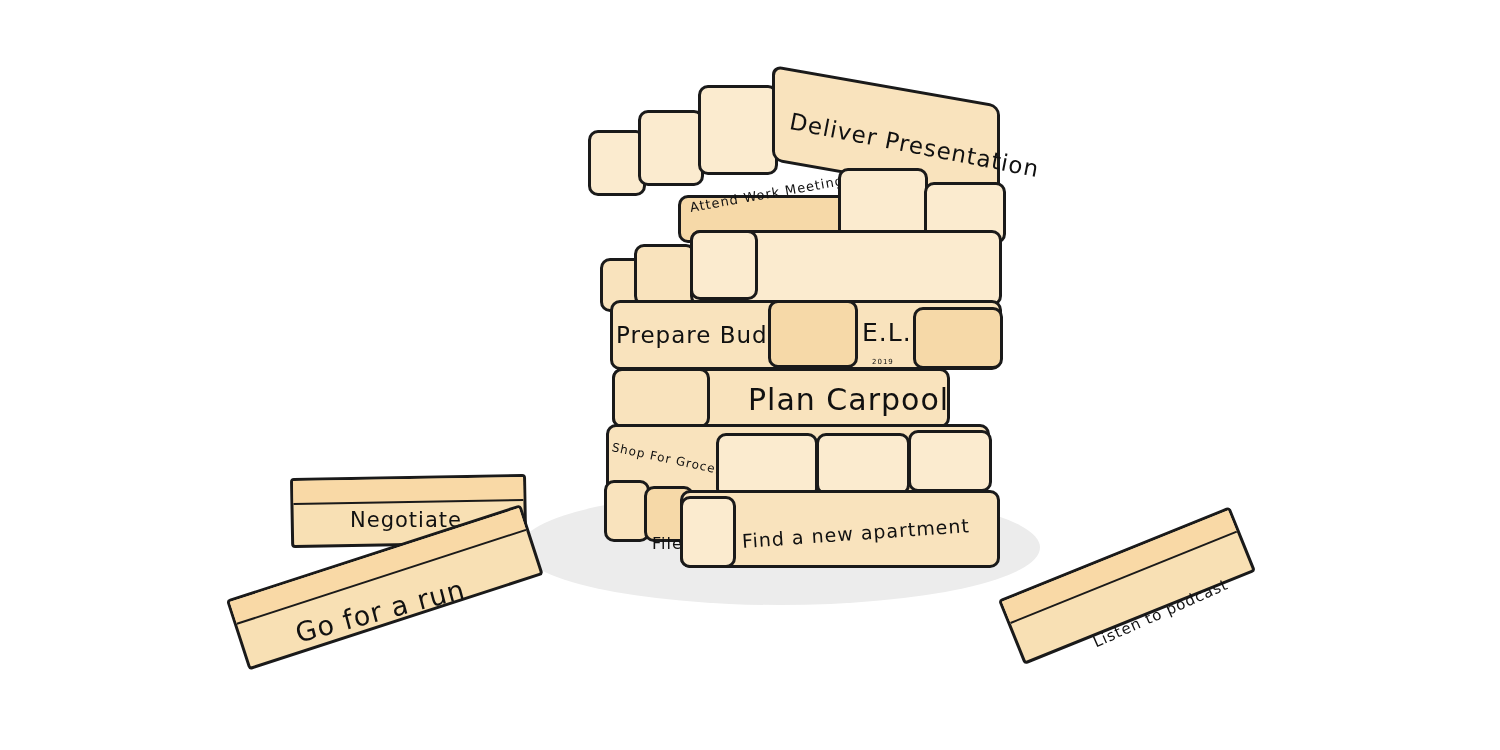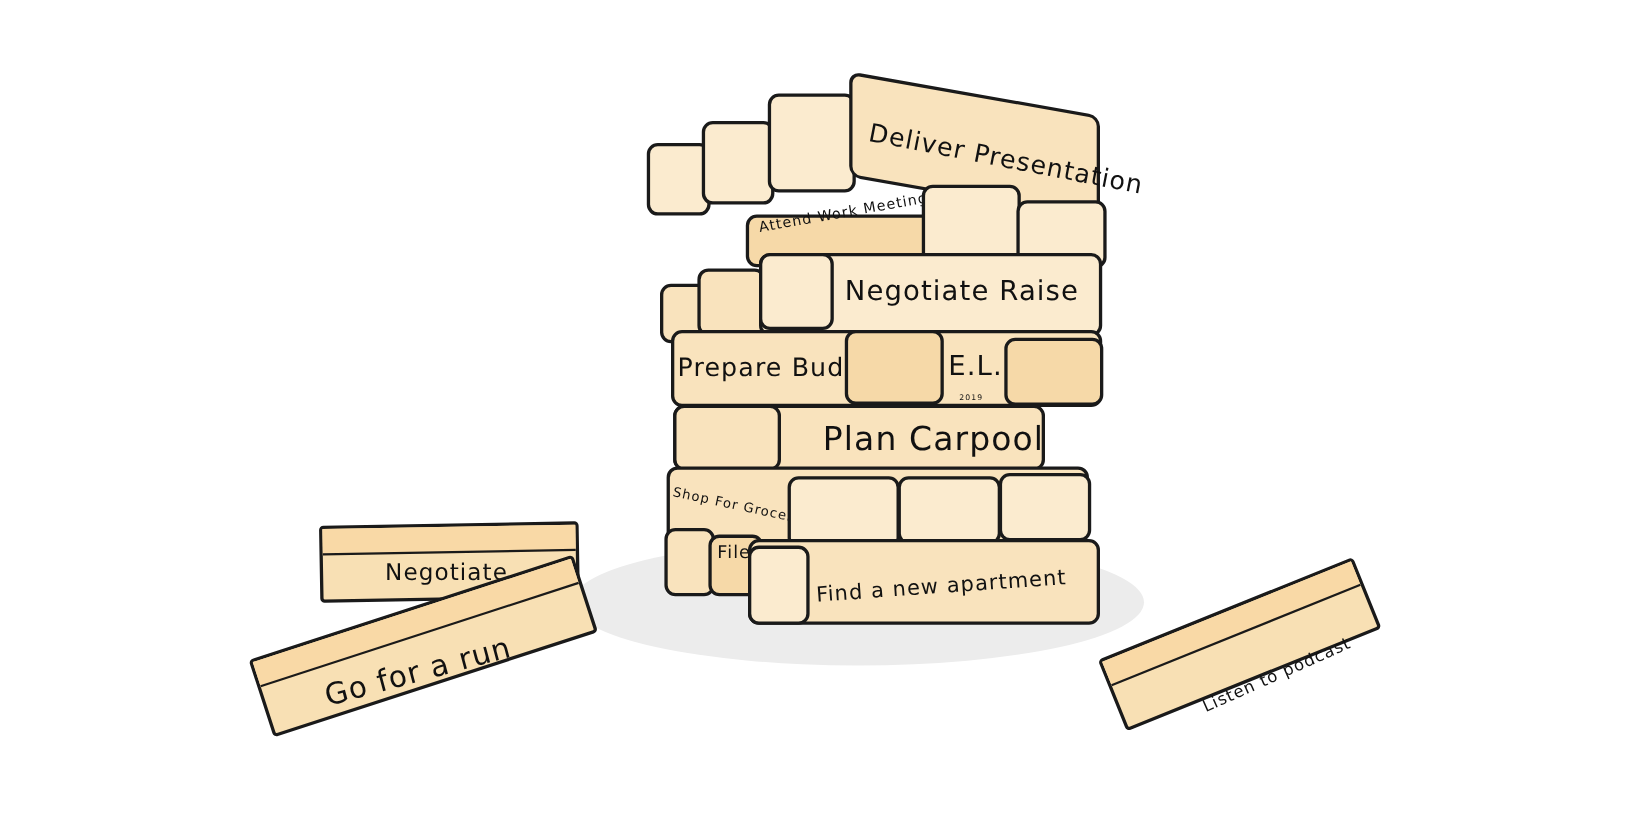--- a/index.html
+++ b/index.html
@@ -26,42 +26,41 @@
 
   <div class="blk dark" style="left:678px;top:195px;width:170px;height:48px;"></div>
   <span class="lbl" style="left:690px;top:200px;font-size:13px;transform:rotate(-10deg);">Attend Work Meeting</span>
   <div class="blk light" style="left:838px;top:168px;width:90px;height:72px;"></div>
   <div class="blk light" style="left:924px;top:182px;width:82px;height:62px;"></div>
 
   <div class="blk" style="left:600px;top:258px;width:44px;height:54px;"></div>
   <div class="blk" style="left:634px;top:244px;width:62px;height:62px;"></div>
   <div class="blk light" style="left:690px;top:230px;width:312px;height:76px;"></div>
   <div class="blk light" style="left:690px;top:230px;width:68px;height:70px;"></div>
-  <span class="lbl" style="left:768px;top:250px;font-size:25px;">Negotiate Raise</span>
 
   <div class="blk" style="left:610px;top:300px;width:392px;height:70px;"></div>
   <span class="lbl" style="left:616px;top:322px;font-size:23px;">Prepare Budget</span>
   <div class="blk dark" style="left:768px;top:300px;width:90px;height:68px;"></div>
   <span class="lbl" style="left:862px;top:318px;font-size:25px;text-align:center;">E.L.</span>
   <span class="lbl" style="left:872px;top:358px;font-size:7px;">2019</span>
   <div class="blk dark" style="left:913px;top:307px;width:90px;height:62px;"></div>
 
   <div class="blk" style="left:612px;top:368px;width:338px;height:60px;"></div>
   <div class="blk" style="left:612px;top:368px;width:98px;height:60px;"></div>
   <span class="lbl" style="left:748px;top:382px;font-size:30px;">Plan Carpool</span>
 
   <div class="blk" style="left:606px;top:424px;width:384px;height:70px;"></div>
   <span class="lbl" style="left:612px;top:440px;font-size:12px;transform:rotate(12deg);">Shop For Groceries</span>
   <div class="blk light" style="left:716px;top:433px;width:102px;height:66px;"></div>
   <div class="blk light" style="left:816px;top:433px;width:94px;height:62px;"></div>
   <div class="blk light" style="left:908px;top:430px;width:84px;height:62px;"></div>
 
   <div class="blk" style="left:604px;top:480px;width:46px;height:62px;"></div>
   <div class="blk dark" style="left:644px;top:486px;width:50px;height:56px;"></div>
-  <span class="lbl" style="left:652px;top:492px;font-size:16px;">File</span>
+  <span class="lbl" style="left:652px;top:534px;font-size:16px;">File</span>
   <div class="blk" style="left:680px;top:490px;width:320px;height:78px;"></div>
   <div class="blk light" style="left:680px;top:496px;width:56px;height:72px;"></div>
   <span class="lbl" style="left:742px;top:530px;font-size:19px;transform:rotate(-4deg);">Find a new apartment</span>
 
   <div class="loose" style="left:290px;top:478px;width:236px;height:70px;transform:rotate(-1deg);">
     <div class="top"></div>
   </div>
   <span class="lbl" style="left:350px;top:508px;font-size:21px;">Negotiate</span>
 
   <div class="loose" style="left:226px;top:600px;width:310px;height:74px;transform:rotate(-18deg);">

